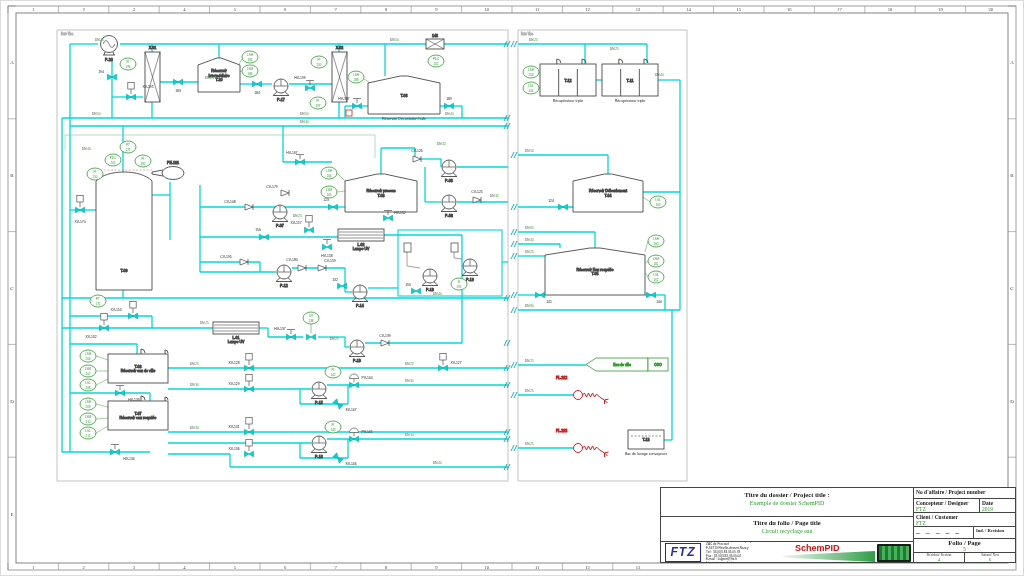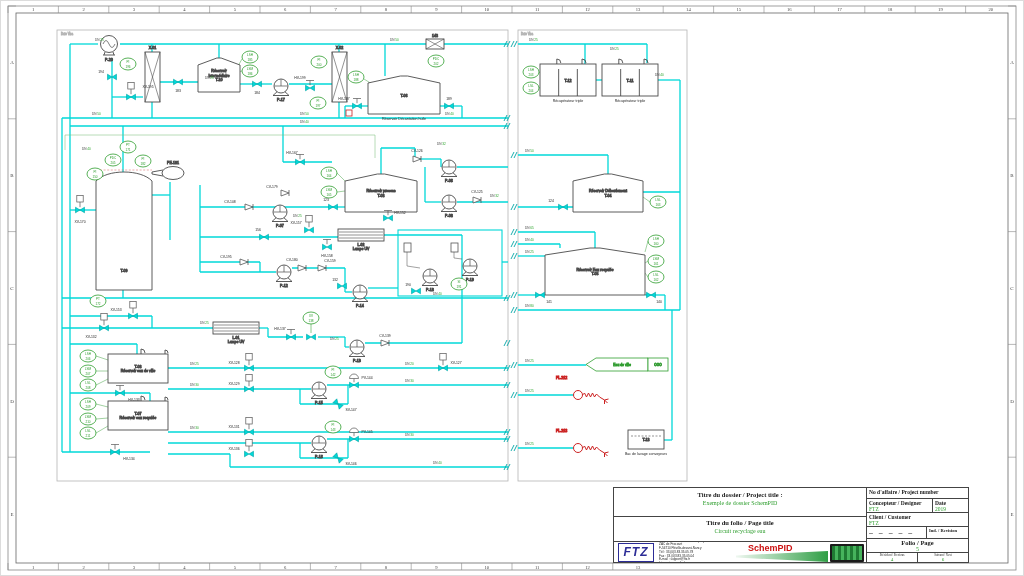--- a/index.html
+++ b/index.html
@@ -1,20 +1,20 @@
 <!DOCTYPE html>
 <html><head>
 <meta charset="utf-8">
 <style>
   html,body{margin:0;padding:0;background:#fff;}
   .sheet{position:relative;width:1024px;height:576px;background:#fff;overflow:hidden;
          font-family:"Liberation Sans",sans-serif;box-shadow:inset 0 0 0 1px #dcdcdc;}
   svg{position:absolute;left:0;top:0;}
   
-  .tblock{position:absolute;left:613px;top:487px;width:356px;height:76px;border:1px solid #444;
+  .tblock{position:absolute;left:660px;top:487px;width:356px;height:76px;border:1px solid #444;
           box-sizing:border-box;display:flex;font-family:"Liberation Serif",serif;background:#fff;}
   .tb-left{width:253px;border-right:1px solid #444;box-sizing:border-box;display:flex;flex-direction:column;}
   .tb-row1{height:29px;border-bottom:1px solid #444;box-sizing:border-box;text-align:center;padding-top:3px;}
   .tb-row2{height:25px;border-bottom:1px solid #444;box-sizing:border-box;text-align:center;padding-top:2px;}
   .tb-label{font-size:6.5px;font-weight:bold;color:#1a1a1a;}
   .tb-green{font-size:6px;color:#2f9e2f;margin-top:2px;}
   .tb-company{flex:1;display:flex;align-items:center;position:relative;overflow:hidden;}
   .ftz-logo{width:34px;height:17px;border:1px solid #2c2c96;margin-left:4px;color:#2c2c96;
             font-weight:900;font-size:12px;font-style:italic;text-align:center;line-height:16px;
             letter-spacing:1px;background:#fff;font-family:"Liberation Sans",sans-serif;}

